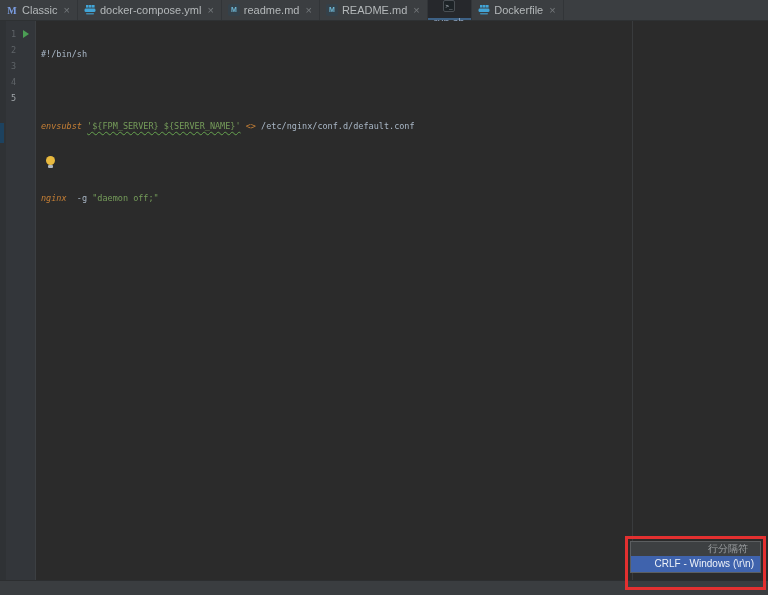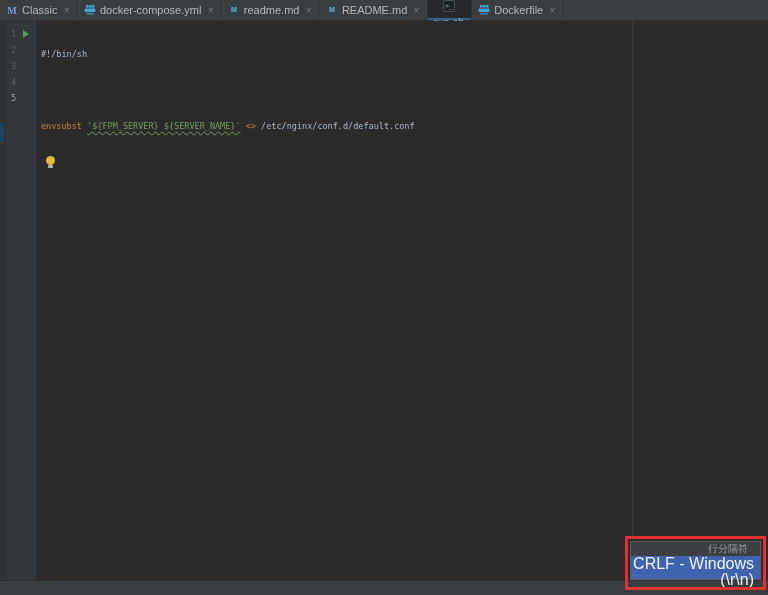--- a/index.html
+++ b/index.html
@@ -54,21 +54,21 @@
   .run-arrow {
     width:0; height:0; border-left:6px solid #4b9e54;
     border-top:4px solid transparent; border-bottom:4px solid transparent;
   }
   .code {
     position:absolute; left:37px; top:0; right:0; height:479px;
     padding-top:5px; font-family:"DejaVu Sans Mono", monospace;
     font-size:8.5px; color:#a9b7c6; white-space:pre;
   }
   .cline { height:16px; display:flex; align-items:center; padding-left:4px; }
-  .tok-cmd { color:#c57f35; }
+  .tok-cmd { color:#c57f35;font-style:italic; }
   .tok-op  { color:#c57f35; }
   .tok-str { color:#759c5a; }
   .tok-typo {
     color:#759c5a;
     text-decoration:underline wavy #66a44f 1px;
     text-underline-offset:2px;
   }
   .margin-guide { position:absolute; left:632px; top:21px; width:1px; height:559px; background:#393b3d; }
   .bulb { position:relative; width:9px; height:12px; margin-left:5px; }
   .bulb .glass { position:absolute; left:0; top:0; width:9px; height:9px; border-radius:50%; background:#e8b93e; }
@@ -84,23 +84,23 @@
   .popup {
     position:absolute; left:630px; top:541px; width:131px;
     background:#3d4042; border:1px solid #5b5e60; z-index:5;
     font-size:10px;
   }
   .popup-title {
     height:14px; line-height:14px; color:#9da0a3;
     text-align:right; padding-right:12px; background:#3d4042;
   }
   .popup-item {
-    height:23px; line-height:16px; color:#d6d8da;
+    height:16px; line-height:16px; color:#d6d8da;
     text-align:right; padding-right:6px; background:#35373a;
-    font-size:16px;
+    font-size:10px;
   }
   .popup-item.selected { background:#3f63ad; color:#eef2f8; }
 
   
   .red-annotation {
     position:absolute; left:625px; top:536px; width:141px; height:54px;
     border:3px solid #e33030; z-index:9; pointer-events:none;
   }
 </style>
 </head>
@@ -190,20 +190,21 @@
         <span>#!/bin/sh</span>
       </div>
       <div class="cline"></div>
       <div class="cline"><span class="tok-cmd">envsubst </span><span class="tok-typo">'${FPM_SERVER} ${SERVER_NAME}'</span><span> </span><span class="tok-op">&lt;</span><span class="tok-op">&gt;</span><span> /etc/nginx/conf.d/default.conf</span></div>
       <div class="cline">
         <span class="bulb">
           <span class="glass"></span>
           <span class="base"></span>
         </span>
       </div>
+      <div class="cline"><span class="tok-cmd">nginx</span><span>  -g </span><span class="tok-str">"daemon off;"</span></div>
     </div>
   </div>
 
   <div class="margin-guide"></div>
 
   <div class="statusbar"></div>
 
   <div class="popup">
     <div class="popup-title">行分隔符</div>
     <div class="popup-item selected">CRLF - Windows (\r\n)</div>

